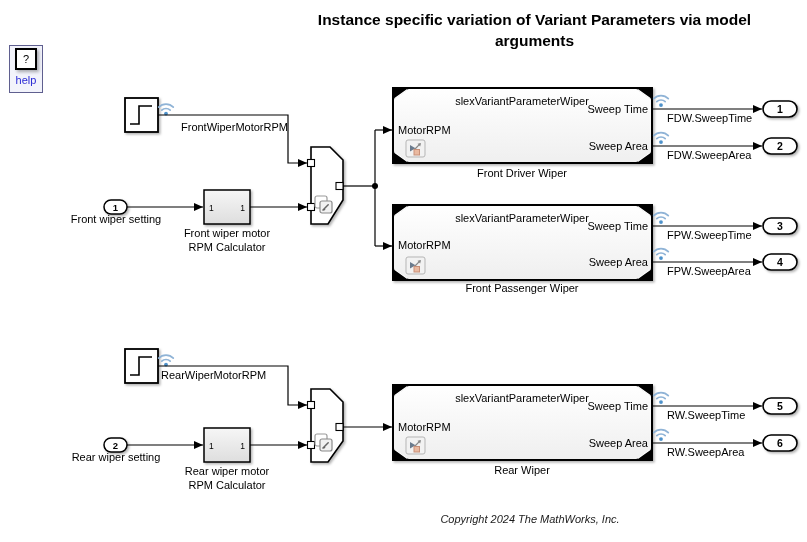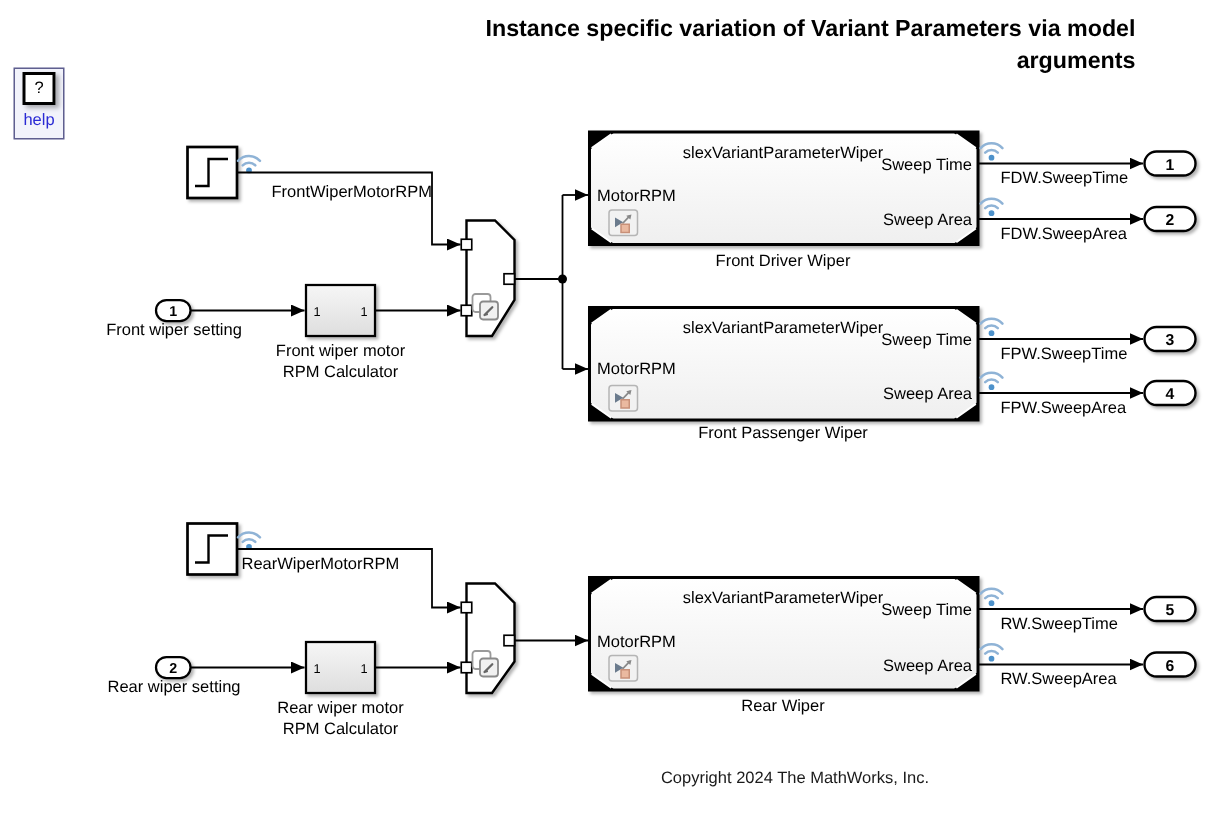--- a/index.html
+++ b/index.html
@@ -1,21 +1,21 @@
 <!DOCTYPE html>
 <html><head>
 <meta charset="utf-8">
 <style>
   html,body{margin:0;padding:0;}
   body{width:807px;height:542px;background:#ffffff;position:relative;overflow:hidden;
        font-family:"Liberation Sans",sans-serif;}
-  .title{position:absolute;left:312px;top:9px;width:445px;text-align:right;
+  .title{position:absolute;left:312px;top:9px;width:445px;text-align:center;
          font-size:15.5px;font-weight:bold;color:#000;line-height:21px;}
   .copyright{position:absolute;left:365px;top:513px;width:330px;text-align:center;
-         font-size:11px;color:#1a1a1a;}
+         font-size:11px;color:#1a1a1a;font-style:italic;}
   .help-panel{position:absolute;left:9px;top:45px;width:34px;height:48px;
          background:#f2f3fb;border:1.5px solid #5f5f8f;box-sizing:border-box;text-align:center;}
   .help-btn{width:22px;height:22px;margin:2px auto 0;background:#fff;border:2px solid #000;
          box-sizing:border-box;font-size:11px;line-height:18px;color:#000;cursor:pointer;
          box-shadow:2px 2px 3px rgba(0,0,0,0.3);}
   .help-link{display:block;margin-top:4px;font-size:11px;color:#2a2ad4;cursor:pointer;}
   svg{position:absolute;left:0;top:0;}
   svg text{font-size:11px;fill:#000;font-family:"Liberation Sans",sans-serif;}
   .mid{text-anchor:middle;}
   .end{text-anchor:end;}

